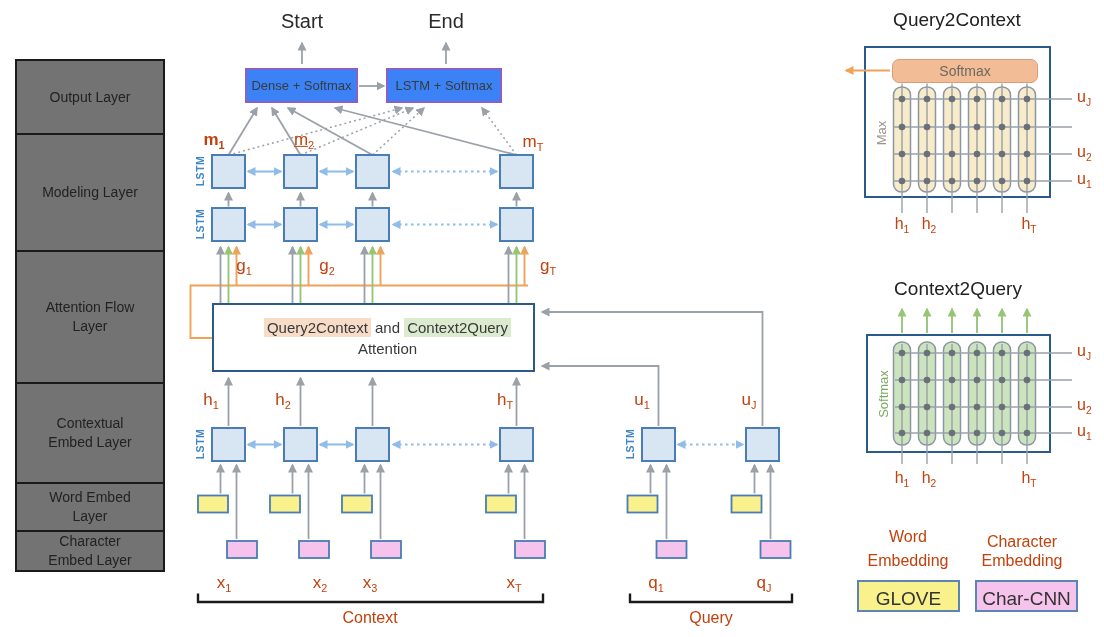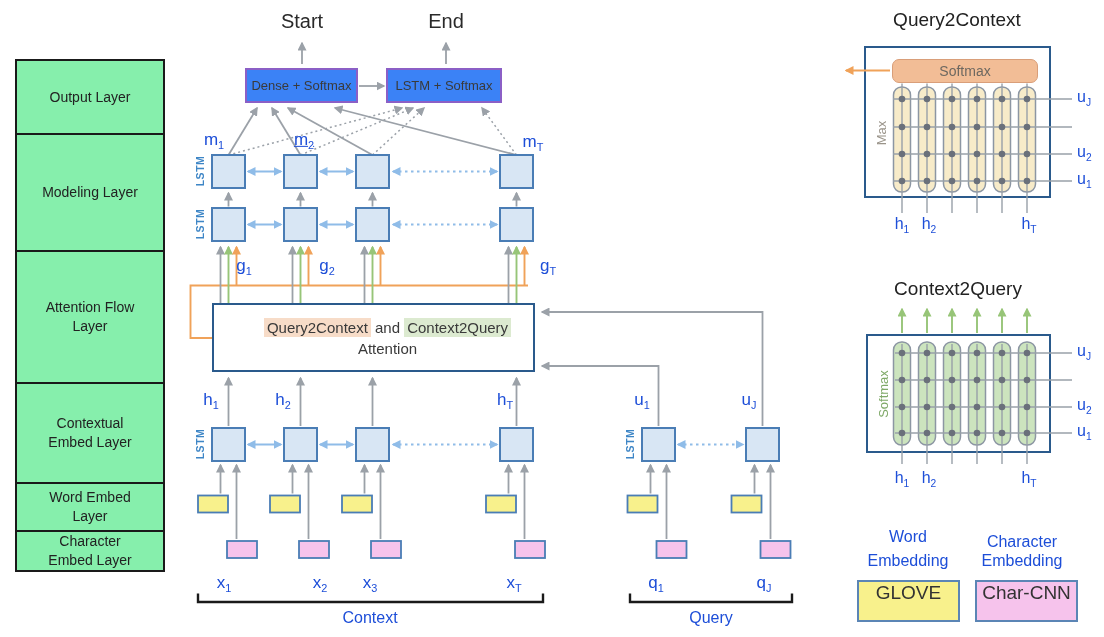--- a/index.html
+++ b/index.html
@@ -22,48 +22,48 @@
   .ybox{fill:#F8F18C;stroke:#4A7DB5;stroke-width:1.8;}
   .pbox{fill:#F6C3EC;stroke:#4A7DB5;stroke-width:1.8;}
   .grid{stroke:#98A0A8;stroke-width:1.4;fill:none;}
   .caps{fill:#F7EBC9;stroke:#8C96A3;stroke-width:1.5;}
   .capsg{fill:#CCE4BE;stroke:#8C96A3;stroke-width:1.5;}
   .dot{fill:#6A707A;}
   .brk{stroke:#1A1A1A;stroke-width:2.4;fill:none;}
   .panelbox{fill:#fff;stroke:#2A5A8C;stroke-width:2;}
 
   
-  .lab{position:absolute;transform:translate(-50%,-50%);font-size:17px;color:#1d4ed8;
+  .lab{position:absolute;transform:translate(-50%,-50%);font-size:17px;color:#c2410c;
        white-space:nowrap;line-height:1;}
   .lab sub{font-size:64%;}
   .lab2{font-size:16px;}
   .labL{transform:translate(0,-50%);}
   .big{font-size:20px;color:#2A2A2A;}
   .title{font-size:19px;color:#222;}
   .vtext{position:absolute;transform:translate(-50%,-50%) rotate(-90deg);
          white-space:nowrap;line-height:1;}
   .lstmv{font-size:10.5px;font-weight:bold;color:#3E86C6;letter-spacing:.5px;}
 
   .sideRow{position:absolute;left:15px;width:150px;box-sizing:border-box;
-           border:2px solid #1A1A1A;background:#86efac;display:flex;flex-direction:column;
+           border:2px solid #1A1A1A;background:#737373;display:flex;flex-direction:column;
            align-items:center;justify-content:center;text-align:center;font-size:14px;
            color:#222;line-height:1.35;}
   .pubox{position:absolute;box-sizing:border-box;background:#3b82f6;border:2px solid #8B5FC6;
          display:flex;align-items:center;justify-content:center;font-size:13px;color:#3A3A3A;}
   .attbox{position:absolute;left:212px;top:303px;width:323px;height:69px;box-sizing:border-box;
           border:2.5px solid #2A5A8C;background:#fff;display:flex;flex-direction:column;
           align-items:center;justify-content:center;font-size:15px;color:#3A3A3A;gap:4px;}
   .attline{white-space:nowrap;margin-left:28px;}
   .hlo{background:#F7DCC8;padding:1px 3px;}
   .hlg{background:#DCEAD0;padding:1px 3px;}
   .pill{position:absolute;left:892px;top:59px;width:146px;height:24px;box-sizing:border-box;
         background:#F2BD96;border:1.5px solid #D99E79;border-radius:7px;display:flex;
         align-items:center;justify-content:center;font-size:14px;color:#6E6860;}
-  .lgbox{position:absolute;top:580px;width:103px;height:42px;box-sizing:border-box;
-         border:2px solid #5B85B5;display:flex;align-items:flex-start;justify-content:center;
+  .lgbox{position:absolute;top:580px;width:103px;height:32px;box-sizing:border-box;
+         border:2px solid #5B85B5;display:flex;align-items:flex-end;justify-content:center;
          font-size:19px;color:#333;}
 </style>
 </head>
 <body>
 
 <div id="stage">
 
   <svg id="art" width="1104" height="637" viewBox="0 0 1104 637">
     <defs>
       <marker id="mG" markerUnits="userSpaceOnUse" markerWidth="9" markerHeight="9" refX="7.5" refY="4.5" orient="auto-start-reverse">
@@ -300,21 +300,21 @@
 
   <span class="lab big" style="left:302px;top:21px;">Start</span>
   <span class="lab big" style="left:446px;top:21px;">End</span>
   <div class="pubox" style="left:245px;top:68px;width:113px;height:35px;">
     <span>Dense + Softmax</span>
   </div>
   <div class="pubox" style="left:386px;top:68px;width:116px;height:35px;">
     <span>LSTM + Softmax</span>
   </div>
 
-  <span class="lab" style="left:214px;top:141px;"><span>m</span><sub>1</sub></span>
+  <span class="lab" style="left:214px;top:141px;font-weight:bold;"><span>m</span><sub>1</sub></span>
   <span class="lab" style="left:304px;top:141px;text-decoration:underline;"><span>m</span><sub>2</sub></span>
   <span class="lab" style="left:533px;top:143px;"><span>m</span><sub>T</sub></span>
 
   <span class="lab" style="left:244px;top:267px;text-align:center;"><span>g</span><sub>1</sub></span>
   <span class="lab" style="left:327px;top:267px;"><span>g</span><sub>2</sub></span>
   <span class="lab" style="left:548px;top:267px;"><span>g</span><sub>T</sub></span>
 
   <span class="lab" style="left:211px;top:401px;"><span>h</span><sub>1</sub></span>
   <span class="lab" style="left:283px;top:401px;"><span>h</span><sub>2</sub></span>
   <span class="lab" style="left:505px;top:401px;"><span>h</span><sub>T</sub></span>

